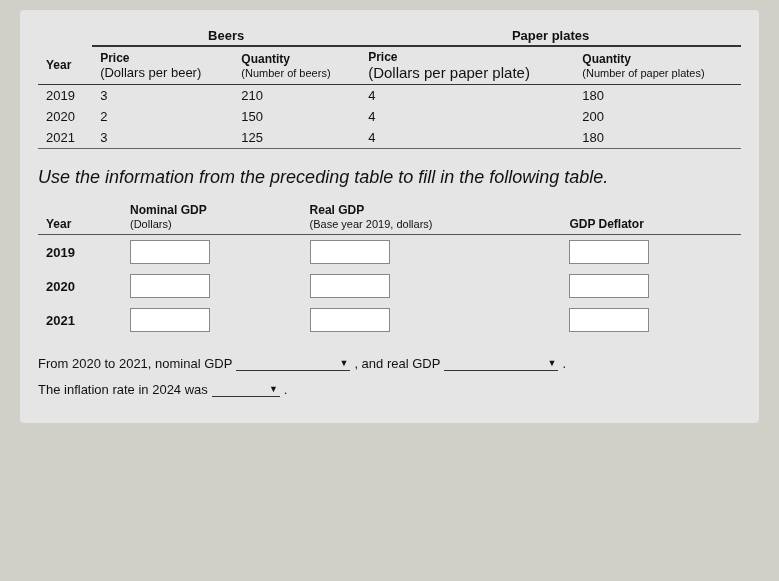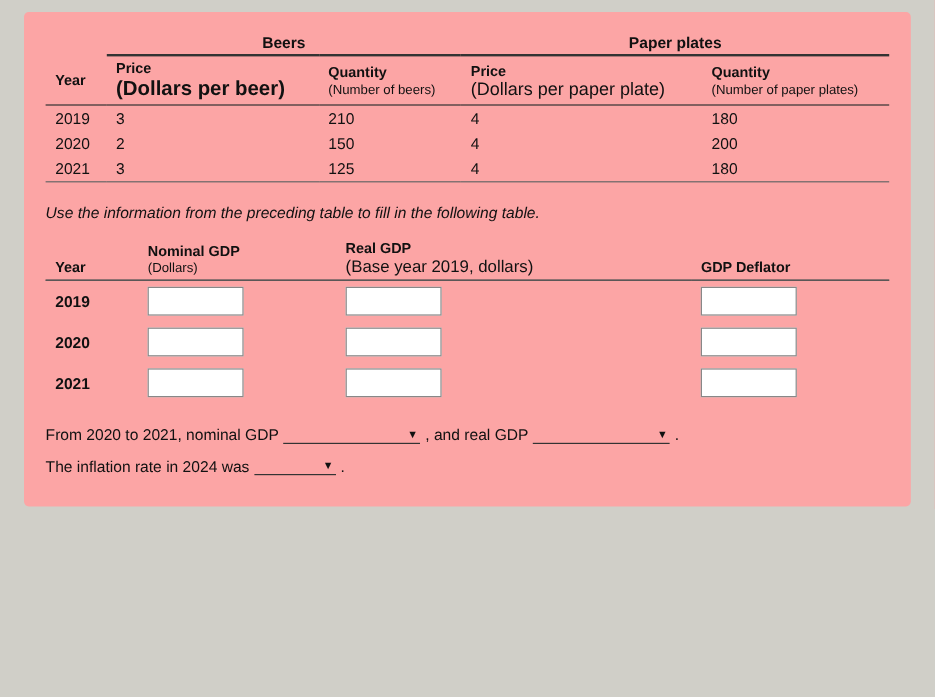--- a/index.html
+++ b/index.html
@@ -6,21 +6,21 @@
     body {
       background: #d0cfc8;
       font-family: Arial, sans-serif;
       font-size: 13px;
       width: 779px;
       min-height: 581px;
       padding: 10px 20px;
       color: #111;
     }
     .main-card {
-      background: #fca5a5;
+      background: #e5e5e5;
       border-radius: 4px;
       padding: 14px 18px 16px 18px;
       width: 100%;
     }
 
     
     .top-table {
       width: 100%;
       border-collapse: collapse;
       margin-bottom: 18px;
@@ -50,21 +50,21 @@
     }
     
     .section-label-row th {
       padding-top: 4px;
       padding-bottom: 0;
     }
 
     
     .instruction {
       font-style: italic;
-      font-size: 13px;
+      font-size: 18px;
       margin-bottom: 12px;
       color: #111;
     }
 
     
     .bottom-table {
       width: 100%;
       border-collapse: collapse;
       margin-bottom: 18px;
     }
@@ -164,21 +164,21 @@
     <thead>
       <tr class="section-label-row">
         <th></th>
         <th colspan="2" class="section-header">Beers</th>
         <th colspan="2" class="section-header">Paper plates</th>
       </tr>
       <tr>
         <th class="col-header">Year</th>
         <th class="col-header">
           <span>Price</span><br>
-          <span style="font-weight:bold;font-size:17px;">(Dollars per beer)</span>
+          <span style="font-weight:normal;font-size:13px;">(Dollars per beer)</span>
         </th>
         <th class="col-header">
           <span>Quantity</span><br>
           <span style="font-weight:normal;font-size:11px;">(Number of beers)</span>
         </th>
         <th class="col-header">
           <span>Price</span><br>
           <span style="font-weight:normal;font-size:15px;">(Dollars per paper plate)</span>
         </th>
         <th class="col-header">
@@ -217,21 +217,21 @@
   <table class="bottom-table">
     <thead>
       <tr>
         <th class="col-header">Year</th>
         <th class="col-header">
           <span>Nominal GDP</span><br>
           <span style="font-weight:normal;font-size:11px;text-align:center;">(Dollars)</span>
         </th>
         <th class="col-header">
           <span>Real GDP</span><br>
-          <span style="font-weight:normal;font-size:14px;">(Base year 2019, dollars)</span>
+          <span style="font-weight:normal;font-size:11px;">(Base year 2019, dollars)</span>
         </th>
         <th class="col-header">GDP Deflator</th>
       </tr>
     </thead>
     <tbody id="bottom-table-body">
     <tr class="data-row">
       <td class="year-cell">2019</td>
       <td>
         <input type="text" class="table-input" value="" style="">
       </td>

